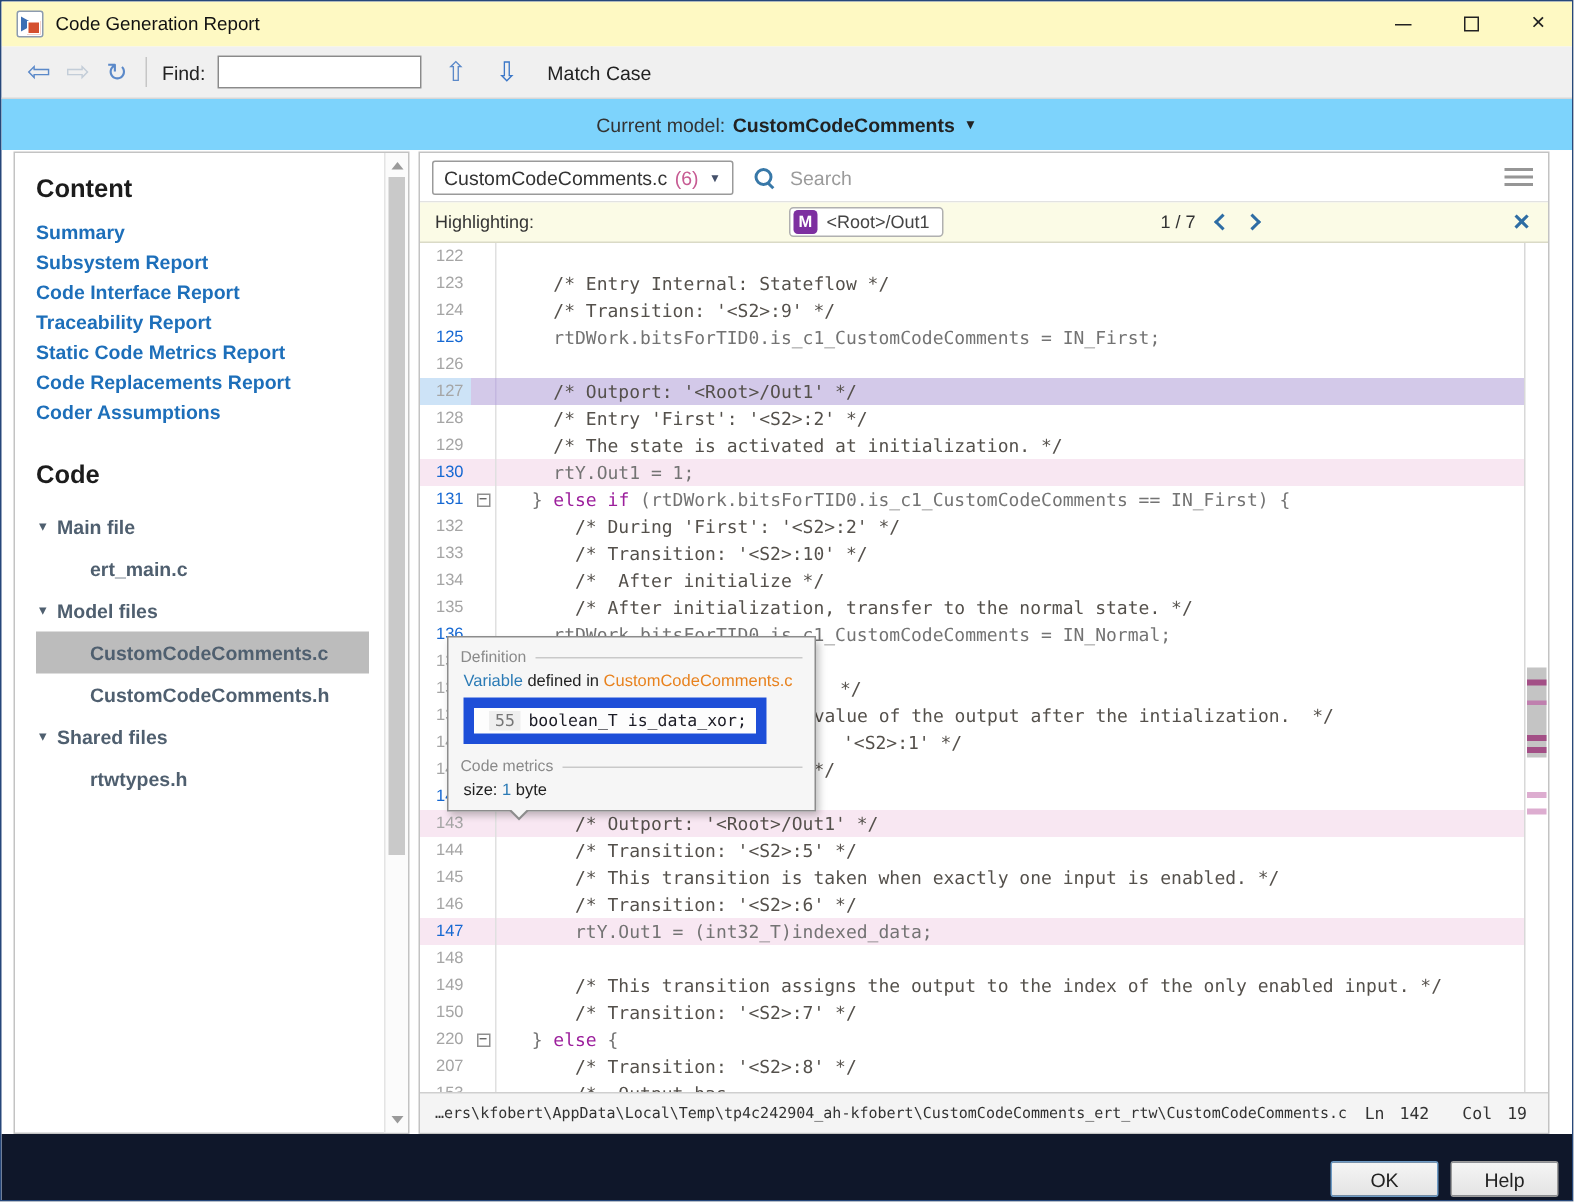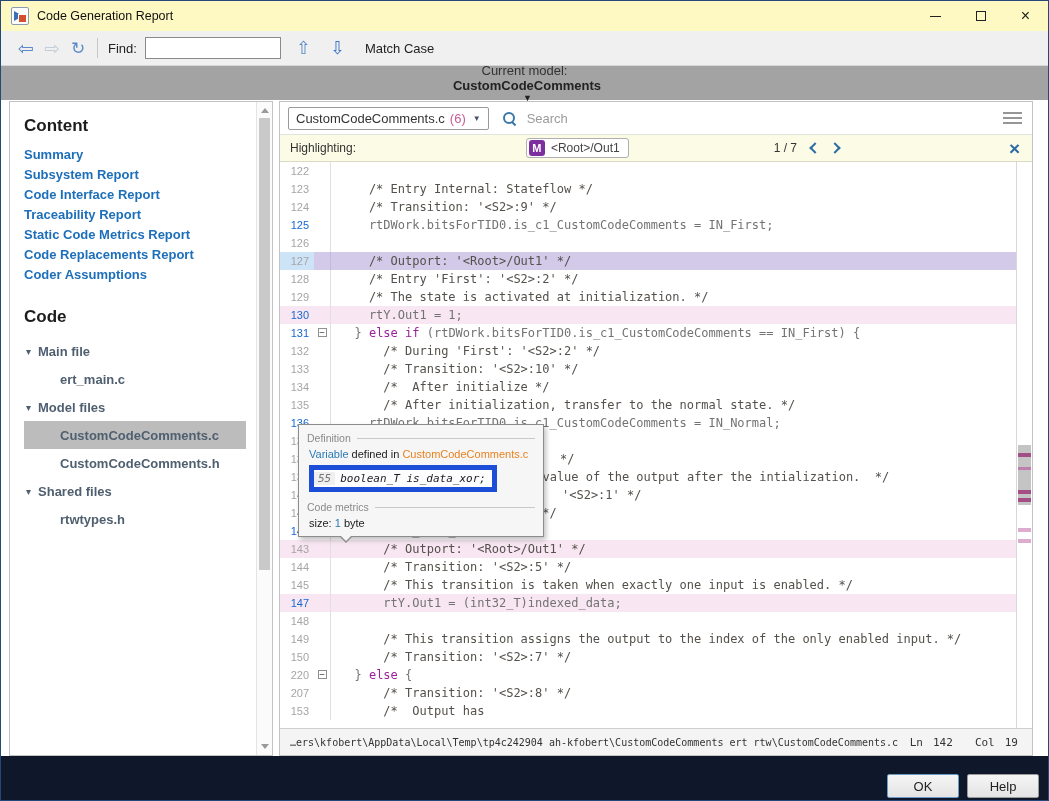--- a/index.html
+++ b/index.html
@@ -26,21 +26,21 @@
   .ico-forward{color:#c3cdd8;}
   .ico-refresh{color:#5b89c9;font-size:17px;}
   .tb-sep{width:1px;height:20px;background:#c6c6c6;margin:0 10px 0 6px;}
   .find-label{font-size:13px;color:#222;margin-right:8px;}
   .find-input{width:136px;height:22px;border:1px solid #8a8a8a;background:#fff;font-size:12px;padding:0 4px;outline:none;}
   .ico-up{color:#5b89c9;font-size:18px;margin-left:10px;}
   .ico-down{color:#3c78c8;font-size:18px;margin-left:8px;}
   .match-case{font-size:13px;color:#222;margin-left:14px;}
 
   
-  .modelbar{position:absolute;left:0;top:65px;right:0;height:34px;background:#a3a3a3;display:flex;align-items:center;justify-content:center;font-size:13px;color:#333;flex-direction:column;}
+  .modelbar{position:absolute;left:0;top:65px;right:0;height:34px;background:#7dd3fc;display:flex;align-items:center;justify-content:center;font-size:13px;color:#333;}
   .model-name{font-weight:bold;color:#222;margin-left:5px;}
   .model-caret{font-size:9px;color:#222;margin-left:6px;}
 
   
   .sidebar{position:absolute;left:8px;top:100px;width:264px;height:655px;background:#fff;border:1px solid #c3c3c3;}
   .side-inner{position:absolute;left:0;top:0;right:16px;bottom:0;overflow:hidden;padding:6px 0 0 14px;}
   .side-heading{font-size:17px;font-weight:bold;color:#1c1c1c;margin-top:8px;}
   .side-links{margin-top:9px;}
   .side-link{font-size:13px;font-weight:bold;color:#1d6fba;height:20px;line-height:20px;cursor:pointer;}
   .code-heading{margin-top:22px;}
@@ -103,21 +103,21 @@
   .ind-thumb{position:absolute;left:1px;right:1px;background:#c4c4c4;}
   .ind-mark{position:absolute;left:1px;right:1px;}
 
   
   .tooltip{position:absolute;left:18px;top:262px;width:246px;background:#f6f6f6;border:1px solid #8c8c8c;box-shadow:2px 3px 5px rgba(0,0,0,0.25);padding:5px 8px 7px 8px;font-size:11px;color:#222;z-index:5;}
   .tt-sec{display:flex;align-items:center;color:#8a8a8a;font-size:10.5px;margin-top:2px;}
   .tt-rule{flex:1;border-top:1px solid #c9c9c9;margin-left:6px;}
   .tt-line{margin-top:4px;padding-left:2px;}
   .tt-link-blue{color:#2a7ab5;cursor:pointer;}
   .tt-link-orange{color:#e8821e;cursor:pointer;}
-  .tt-chip{margin:5px 0 7px 2px;border:5px solid #1d4ed8;background:#fdfdfd;display:inline-block;padding:2px 6px 2px 0;font-family:"DejaVu Sans Mono","Liberation Mono",monospace;font-size:11px;color:#1c1c26;font-style:italic;}
+  .tt-chip{margin:5px 0 7px 2px;border:7px solid #1d4ed8;background:#fdfdfd;display:inline-block;padding:2px 6px 2px 10px;font-family:"DejaVu Sans Mono","Liberation Mono",monospace;font-size:11px;color:#1c1c26;}
   .chip-ln{background:#efefef;color:#777;padding:0 4px;margin-right:5px;}
   .tt-blue{color:#2a7ab5;}
   .tt-caret{position:absolute;left:40px;bottom:-7px;width:0;height:0;border-left:7px solid transparent;border-right:7px solid transparent;border-top:7px solid #8c8c8c;}
   .tt-caret::after{content:"";position:absolute;left:-6px;top:-8px;width:0;height:0;border-left:6px solid transparent;border-right:6px solid transparent;border-top:6px solid #f6f6f6;}
 
   
   .statusbar{height:27px;border-top:1px solid #cfcfcf;background:#f4f4f4;display:flex;align-items:center;font-family:"DejaVu Sans Mono","Liberation Mono",monospace;font-size:10px;color:#333;padding:0 14px 0 10px;}
   .status-path{white-space:nowrap;overflow:hidden;}
   .status-right{margin-left:auto;display:flex;font-size:11px;}
   .status-right span{margin-left:10px;}
@@ -358,20 +358,25 @@
           <div class="crow">
             <span class="ln">144</span>
             <span class="fold"></span>
             <span class="ct"><span class="tok-c">      /* Transition: '&lt;S2&gt;:5' */</span></span>
           </div>
           <div class="crow">
             <span class="ln">145</span>
             <span class="fold"></span>
             <span class="ct"><span class="tok-c">      /* This transition is taken when exactly one input is enabled. */</span></span>
           </div>
+          <div class="crow">
+            <span class="ln">146</span>
+            <span class="fold"></span>
+            <span class="ct"><span class="tok-c">      /* Transition: '&lt;S2&gt;:6' */</span></span>
+          </div>
           <div class="crow hl-pink">
             <span class="ln ln-b">147</span>
             <span class="fold"></span>
             <span class="ct"><span class="tok-p">      rtY.Out1 = (int32_T)indexed_data;</span></span>
           </div>
           <div class="crow">
             <span class="ln">148</span>
             <span class="fold"></span>
             <span class="ct"></span>
           </div>

